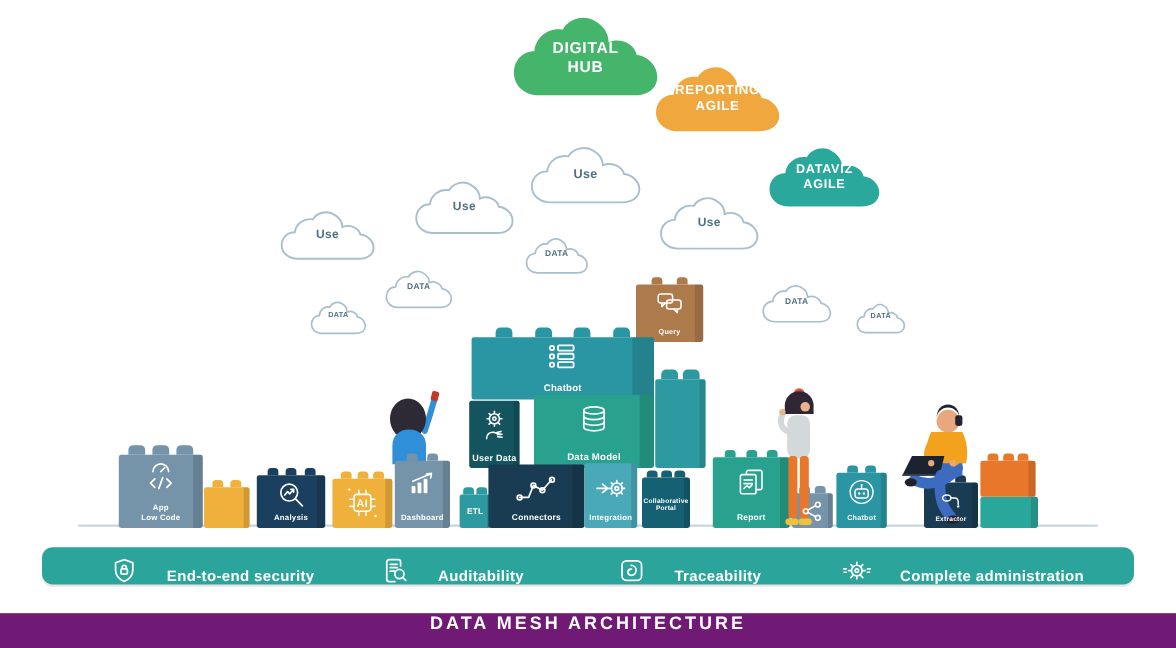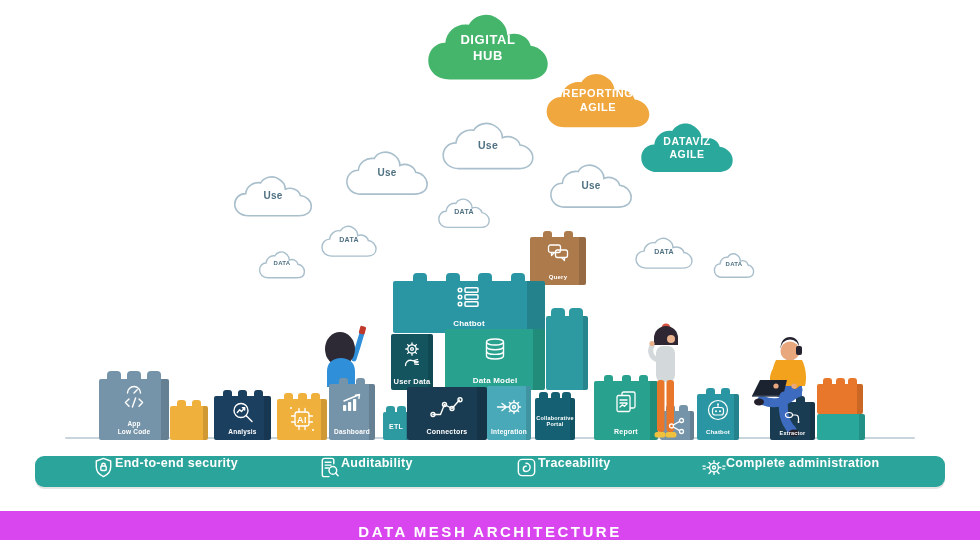--- a/index.html
+++ b/index.html
@@ -32,39 +32,39 @@
   .c-steel{--c:#7694a9}.c-navy{--c:#1b3f5f}.c-ink{--c:#1a3c52}.c-yellow{--c:#f0b03c}
   .c-teal{--c:#2a96a3}.c-dteal{--c:#14545f}.c-dteal2{--c:#156072}.c-gteal{--c:#28a18e}
   .c-lteal{--c:#4aa9b8}.c-mteal{--c:#2d9aa2}.c-orange{--c:#e8772b}.c-brown{--c:#ad7a4c}
   .c-tealbase{--c:#2aa79b}
 
   .person{position:absolute}
   .groundline{position:absolute;height:2px;background:#c9d5dc;border-radius:1px}
 
   
   .featurebar{position:absolute;border-radius:9px;background:#2ba59b;box-shadow:0 2px 0 rgba(0,0,0,.10)}
-  .feature{position:absolute;top:0;bottom:0;display:flex;align-items:flex-start;gap:0}
+  .feature{position:absolute;top:0;bottom:0;display:flex;align-items:flex-end;gap:24px}
   .feature .flabel{color:#fff;font-weight:bold;font-size:12.5px;letter-spacing:.3px;white-space:nowrap}
 
-  .footerbar{position:absolute;background:#d946ef;display:flex;align-items:flex-end;justify-content:center;
+  .footerbar{position:absolute;background:#701a75;display:flex;align-items:flex-start;justify-content:center;
     color:#fff;font-weight:bold;font-size:15px;letter-spacing:2.5px}
 </style>
 </head>
 <body>
 
 <div class="canvas">
 
   <div class="cloud big" style="left:424px;top:10px;width:128px;height:80px;font-size:13px">
     <svg viewBox="0 0 120 76" preserveAspectRatio="none">
         <path d="M24 66 C12 66 4 58 4 48 C4 38 11 31 20 31 C21 20 31 12 42 14 C47 5 59 2 67 7 C74 11 78 17 78 24 C87 20 98 25 100 34 C109 35 116 43 116 51 C116 61 108 66 98 66 Z" fill="#45b56c"></path>
       </svg>
     <div class="clabel">DIGITAL
 HUB</div>
   </div>
-  <div class="cloud big" style="left:543px;top:70px;width:110px;height:66px;font-size:11px">
+  <div class="cloud big" style="left:543px;top:52px;width:110px;height:66px;font-size:11px">
     <svg viewBox="0 0 120 76" preserveAspectRatio="none">
         <path d="M24 66 C12 66 4 58 4 48 C4 38 11 31 20 31 C21 20 31 12 42 14 C47 5 59 2 67 7 C74 11 78 17 78 24 C87 20 98 25 100 34 C109 35 116 43 116 51 C116 61 108 66 98 66 Z" fill="#f0a73e"></path>
       </svg>
     <div class="clabel">REPORTING
 AGILE</div>
   </div>
   <div class="cloud big" style="left:638px;top:120px;width:98px;height:60px;font-size:10.5px">
     <svg viewBox="0 0 120 76" preserveAspectRatio="none">
         <path d="M24 66 C12 66 4 58 4 48 C4 38 11 31 20 31 C21 20 31 12 42 14 C47 5 59 2 67 7 C74 11 78 17 78 24 C87 20 98 25 100 34 C109 35 116 43 116 51 C116 61 108 66 98 66 Z" fill="#2aa89c"></path>
       </svg>

